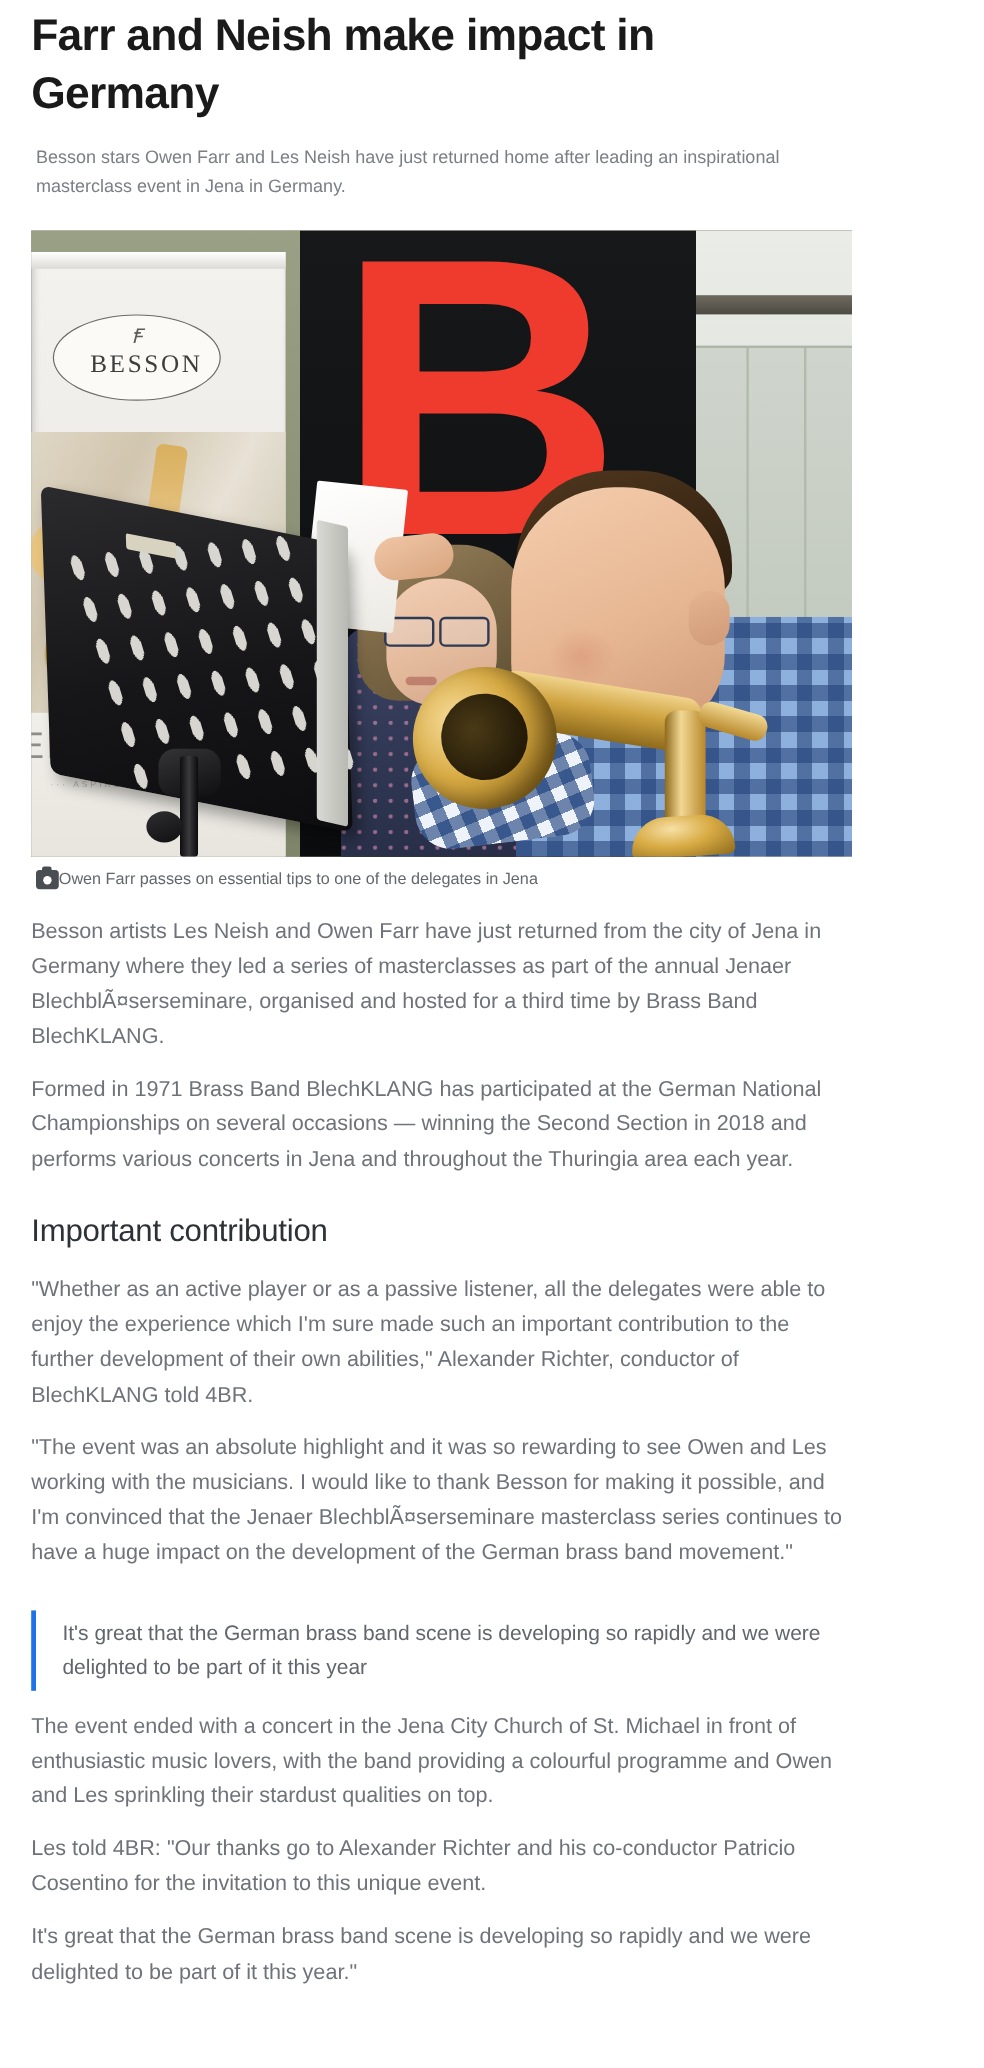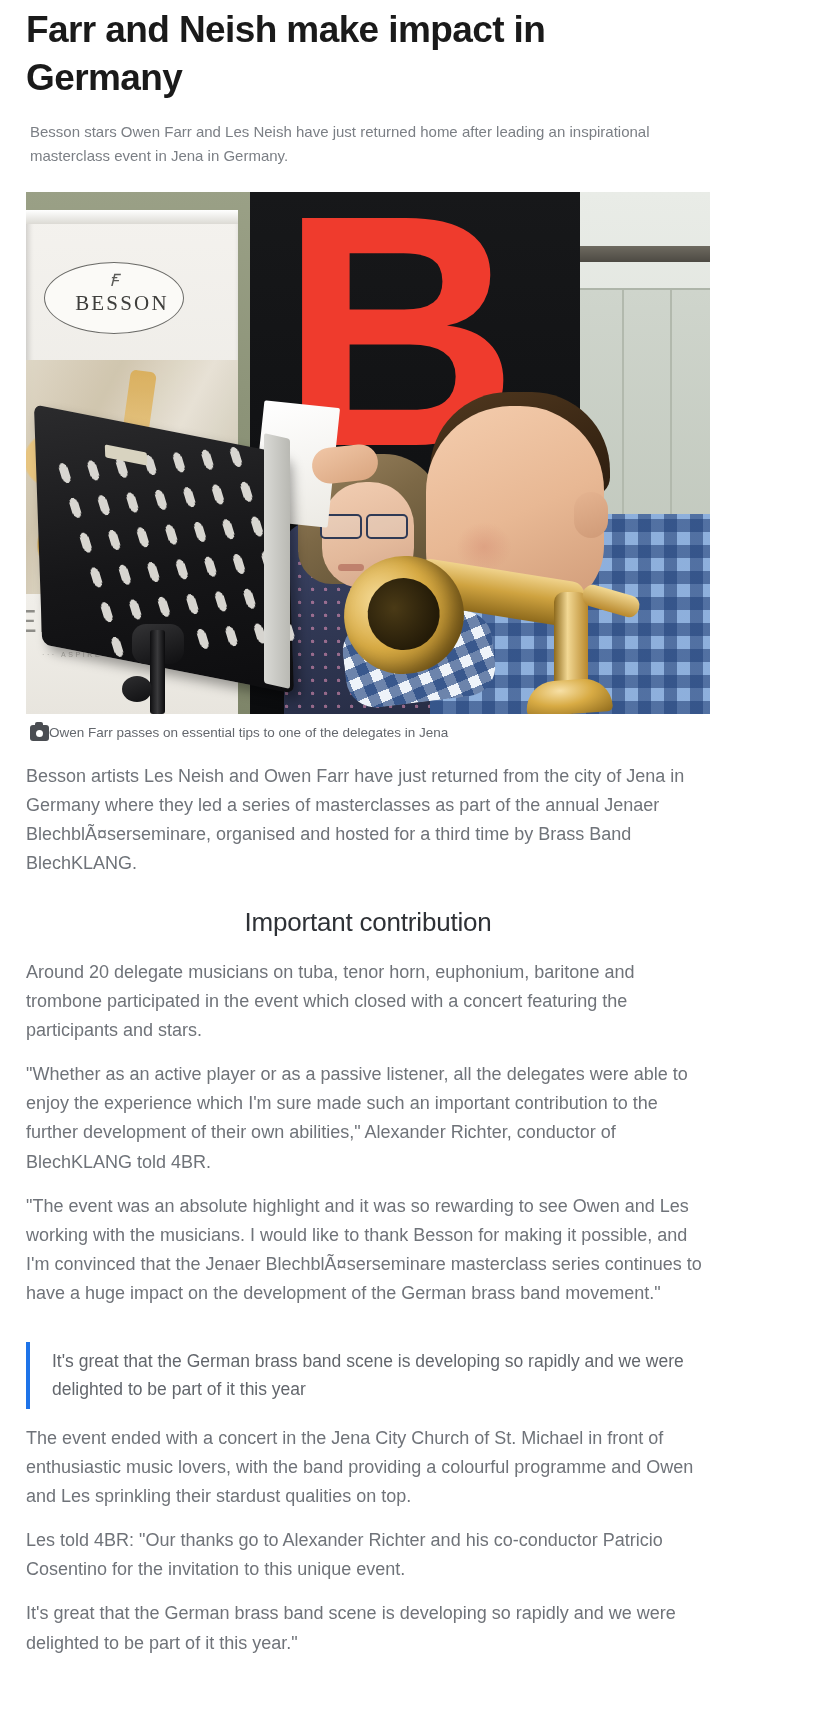--- a/index.html
+++ b/index.html
@@ -409,21 +409,20 @@
   .body-p.first { padding-top: 18px; }
 
   h2.section-title {
     margin: 0;
     padding: 28px 0 4px 0;
     font-size: 26px;
     line-height: 1.25;
     font-weight: 400;
     color: #2e3136;
     letter-spacing: -0.2px;
-    text-align: center;
   }
 
   
   .quote-wrap {
     margin: 34px 0 0 0;
     padding: 6px 0 6px 22px;
     border-left: 4px solid #1e73e8;
     max-width: 686px;
   }
   .quote-text {
@@ -509,23 +508,23 @@
         <div class="ph-stand-knob2"></div>
       </div>
 
       <figcaption class="caption">
         <span class="cam-icon"></span>
         <span class="caption-text">Owen Farr passes on essential tips to one of the delegates in Jena</span>
       </figcaption>
     </figure>
 
     <p class="body-p first">Besson artists Les Neish and Owen Farr have just returned from the city of Jena in Germany where they led a series of masterclasses as part of the annual Jenaer BlechblÃ¤serseminare, organised and hosted for a third time by Brass Band BlechKLANG.</p>
+    <p class="body-p">Formed in 1971 Brass Band BlechKLANG has participated at the German National Championships on several occasions — winning the Second Section in 2018 and performs various concerts in Jena and throughout the Thuringia area each year.</p>
 
     <h2 class="section-title">Important contribution</h2>
-    <p class="body-p">Around 20 delegate musicians on tuba, tenor horn, euphonium, baritone and trombone participated in the event which closed with a concert featuring the participants and stars.</p>
     <p class="body-p">"Whether as an active player or as a passive listener, all the delegates were able to enjoy the experience which I'm sure made such an important contribution to the further development of their own abilities," Alexander Richter, conductor of BlechKLANG told 4BR.</p>
     <p class="body-p">"The event was an absolute highlight and it was so rewarding to see Owen and Les working with the musicians. I would like to thank Besson for making it possible, and I'm convinced that the Jenaer BlechblÃ¤serseminare masterclass series continues to have a huge impact on the development of the German brass band movement."</p>
 
     <blockquote class="quote-wrap">
       <p class="quote-text">It's great that the German brass band scene is developing so rapidly and we were delighted to be part of it this year</p>
     </blockquote>
 
     <p class="body-p">The event ended with a concert in the Jena City Church of St. Michael in front of enthusiastic music lovers, with the band providing a colourful programme and Owen and Les sprinkling their stardust qualities on top.</p>
     <p class="body-p">Les told 4BR: "Our thanks go to Alexander Richter and his co-conductor Patricio Cosentino for the invitation to this unique event.</p>
     <p class="body-p">It's great that the German brass band scene is developing so rapidly and we were delighted to be part of it this year."</p>

